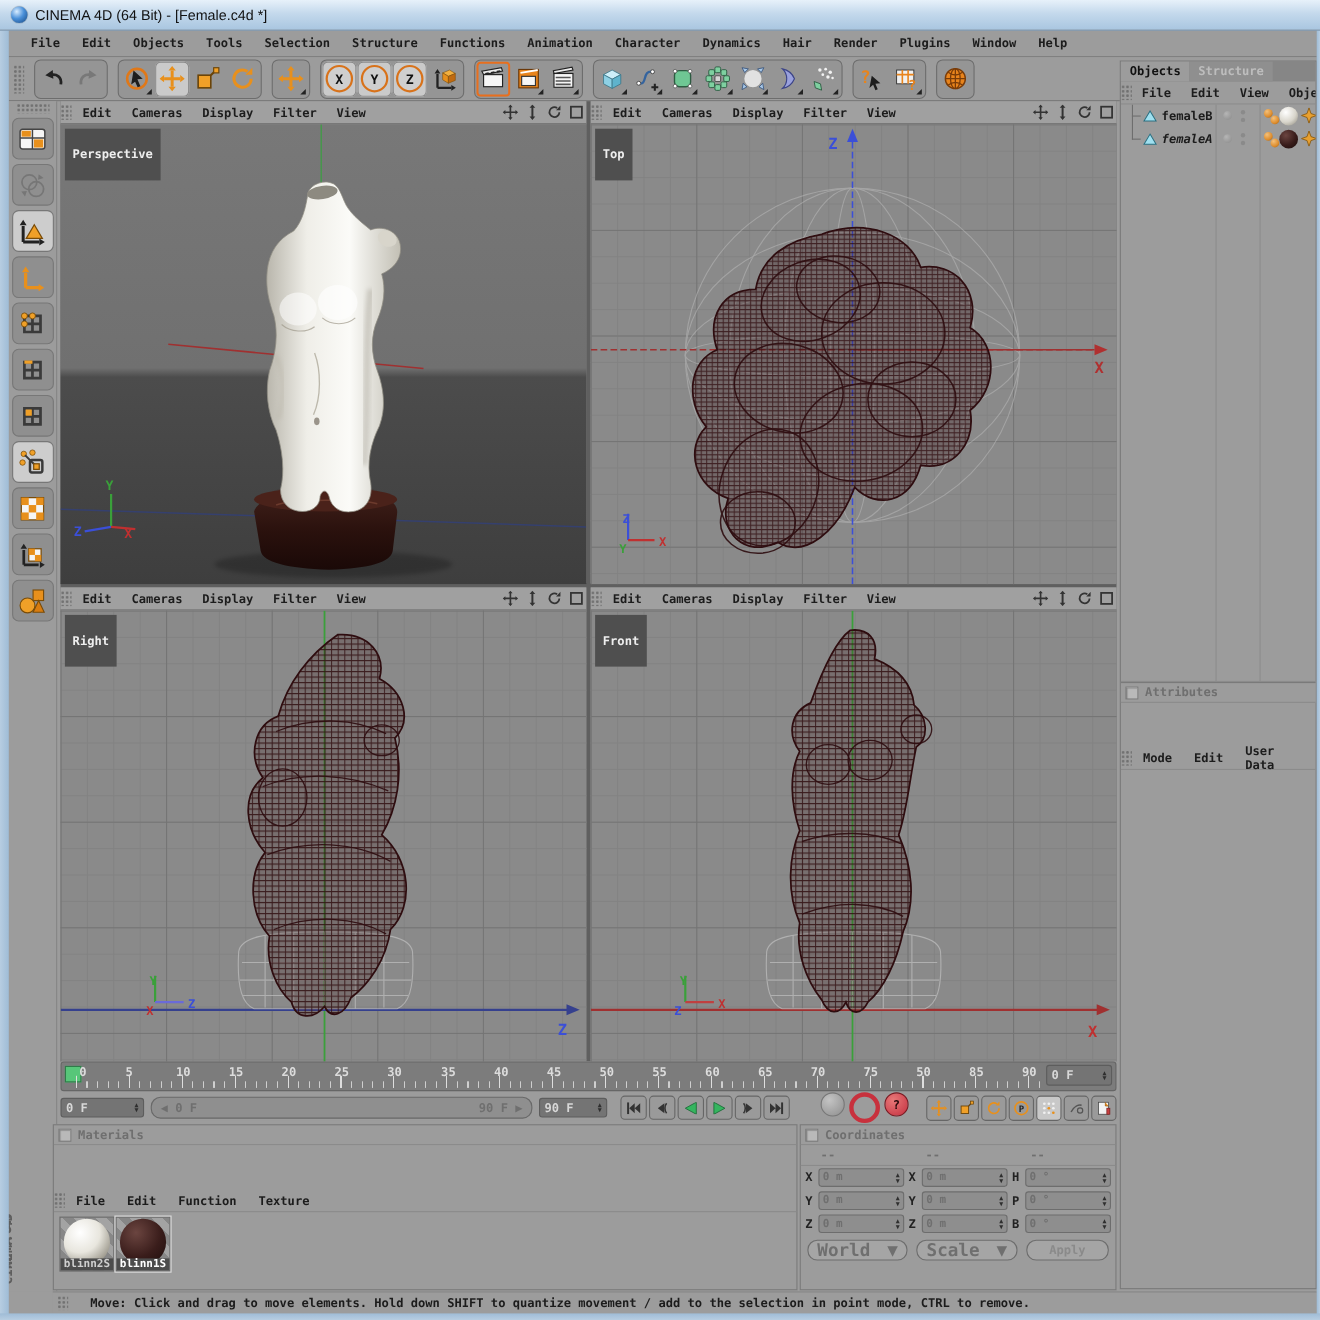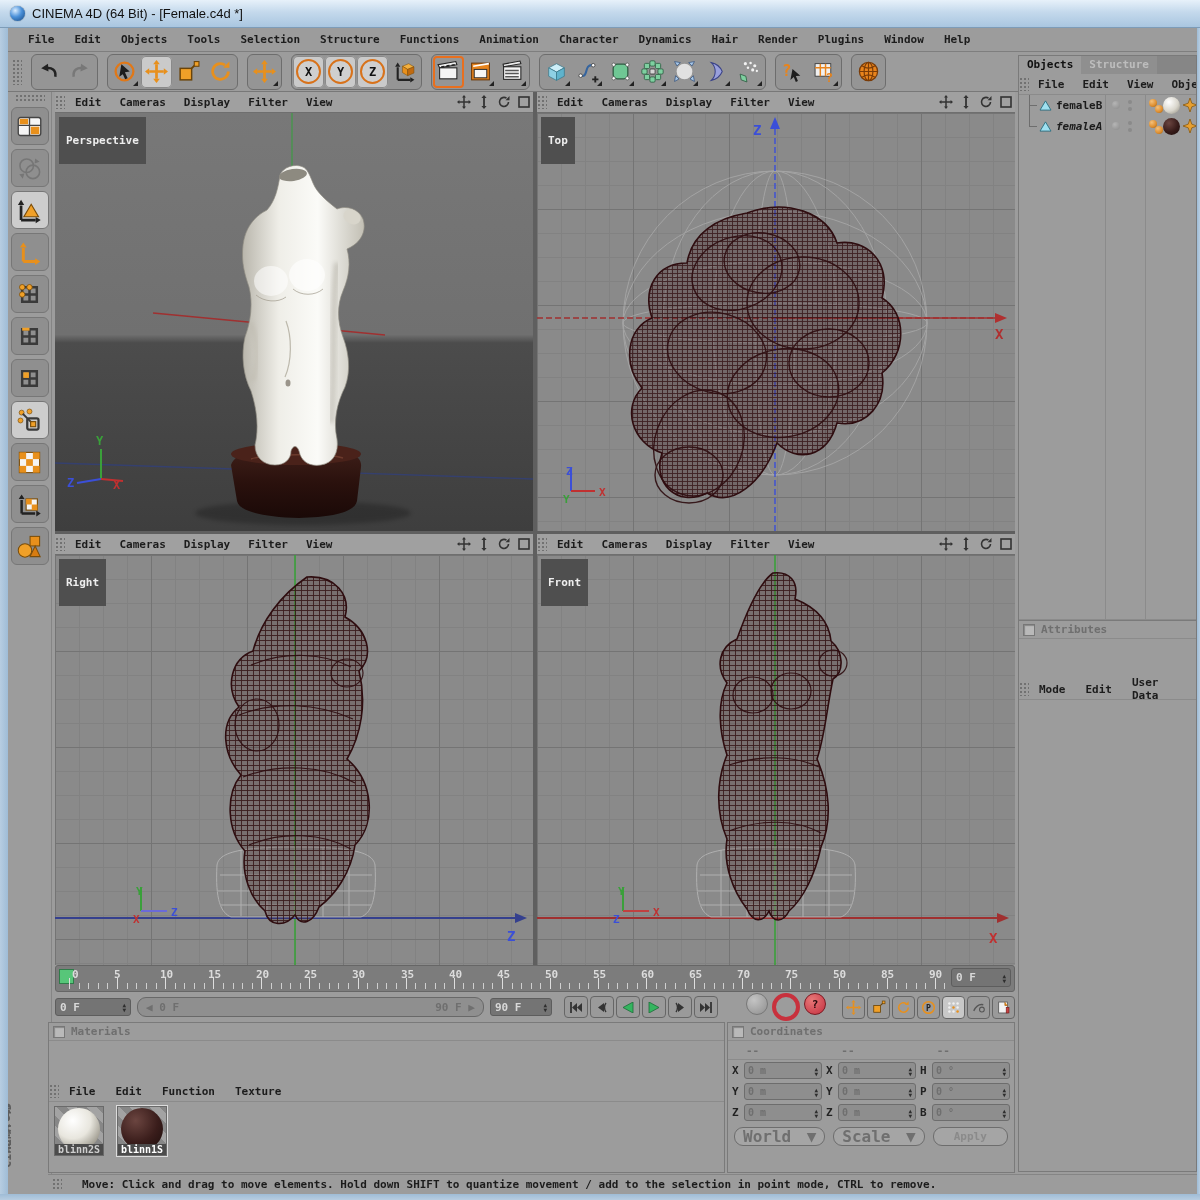--- a/index.html
+++ b/index.html
@@ -93,21 +93,21 @@
     display:flex;align-items:center;justify-content:center;}
   .kbtn svg{width:15px;height:15px;}
   .kbtn.pressed{background:#c8c8c8;}
   
   .panel{position:absolute;background:#9c9c9c;border:1px solid #7a7a7a;box-sizing:border-box;}
   .ptitle{height:17px;display:flex;align-items:center;gap:6px;color:#6f6f6f;padding-left:4px;border-bottom:1px solid #8b8b8b;}
   .pbox{width:10px;height:10px;background:#b9b9b9;border:1px solid #777;box-shadow:inset 1px 1px 1px #888;}
   .pmenu{height:20px;display:flex;align-items:center;border-bottom:1px solid #8b8b8b;margin-top:40px;}
   .pmenu span{padding:2px 10px;}
   .materials{left:48px;top:1022px;width:677px;height:151px;}
-  .swatches{display:flex;gap:13px;padding:4px 5px;}
+  .swatches{display:flex;gap:1px;padding:4px 5px;}
   .swatch{position:relative;width:48px;height:48px;border:1px solid #6a6a6a;
     background:repeating-linear-gradient(45deg,#a3a3a3 0 7px,#878787 7px 14px);}
   .swatch.sel{outline:1px solid #dcdcdc;}
   .sphere{position:absolute;left:3px;top:1px;width:42px;height:42px;border-radius:50%;}
   .sphere.white{background:radial-gradient(circle at 35% 30%,#ffffff,#e8e6de 45%,#9a968a 80%,#6f6b60);}
   .sphere.dark{background:radial-gradient(circle at 35% 30%,#6b4540,#3a1d1b 55%,#1c0d0c);}
   .swlabel{position:absolute;left:0;bottom:0;width:100%;background:#4c4c4c;color:#cfcfcf;font-size:10px;text-align:center;}
   .swatch.sel .swlabel{color:#ffffff;}
   .coords{left:727px;top:1022px;width:288px;height:151px;}
   .chead{display:flex;color:#6f6f6f;height:18px;align-items:center;border-bottom:1px solid #8b8b8b;}

